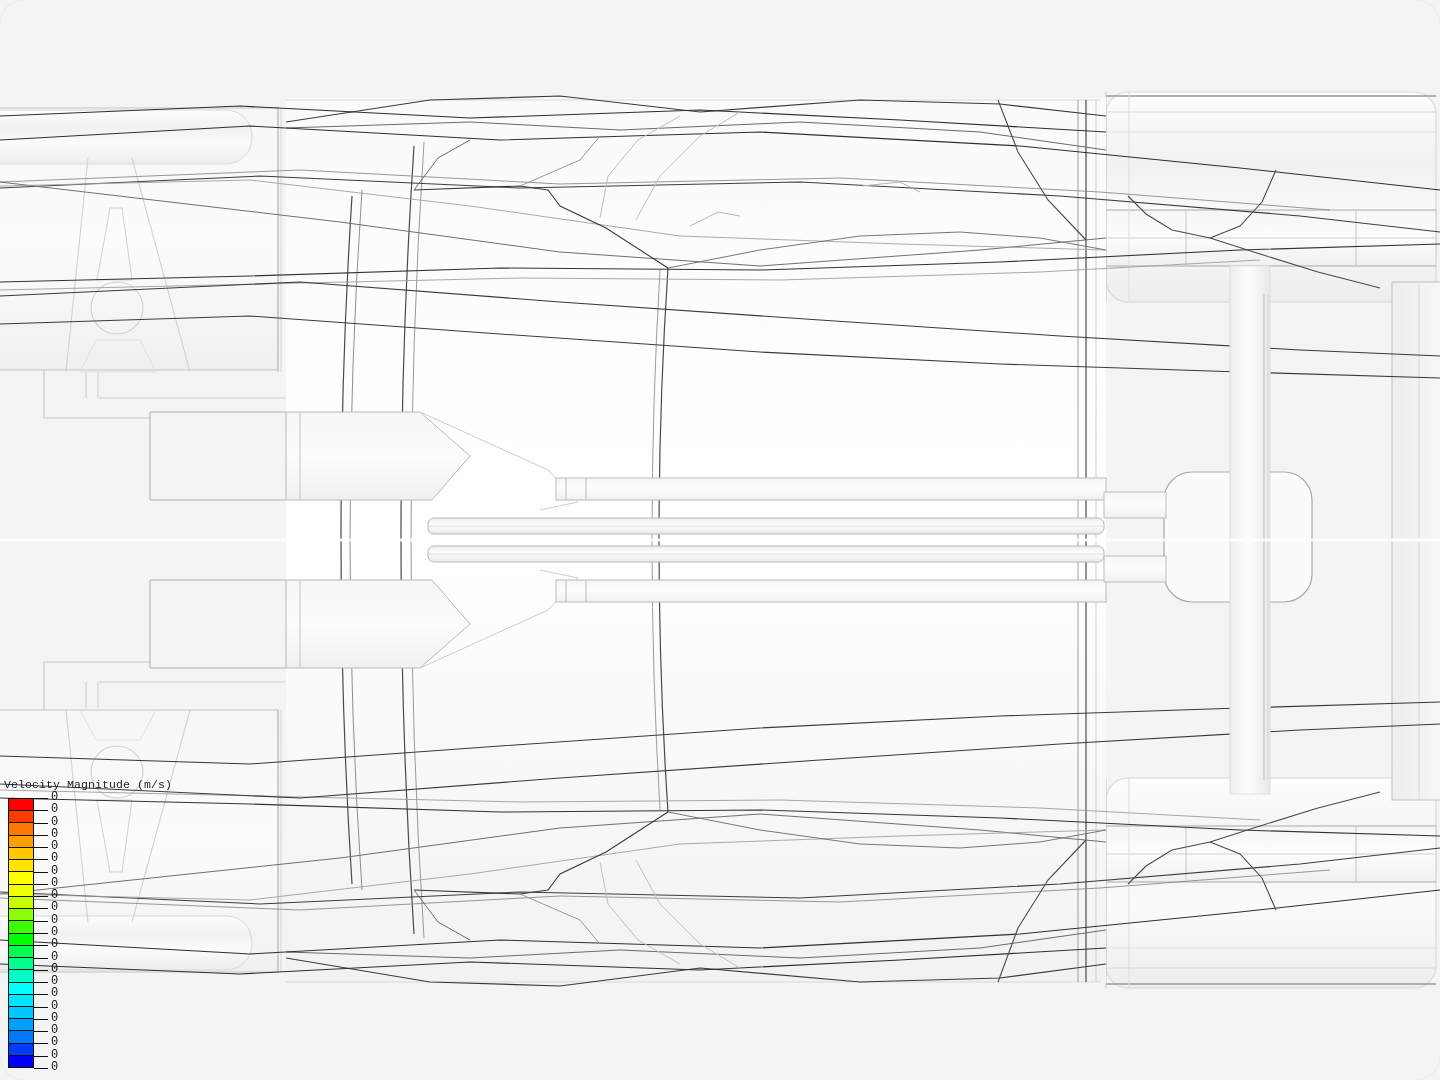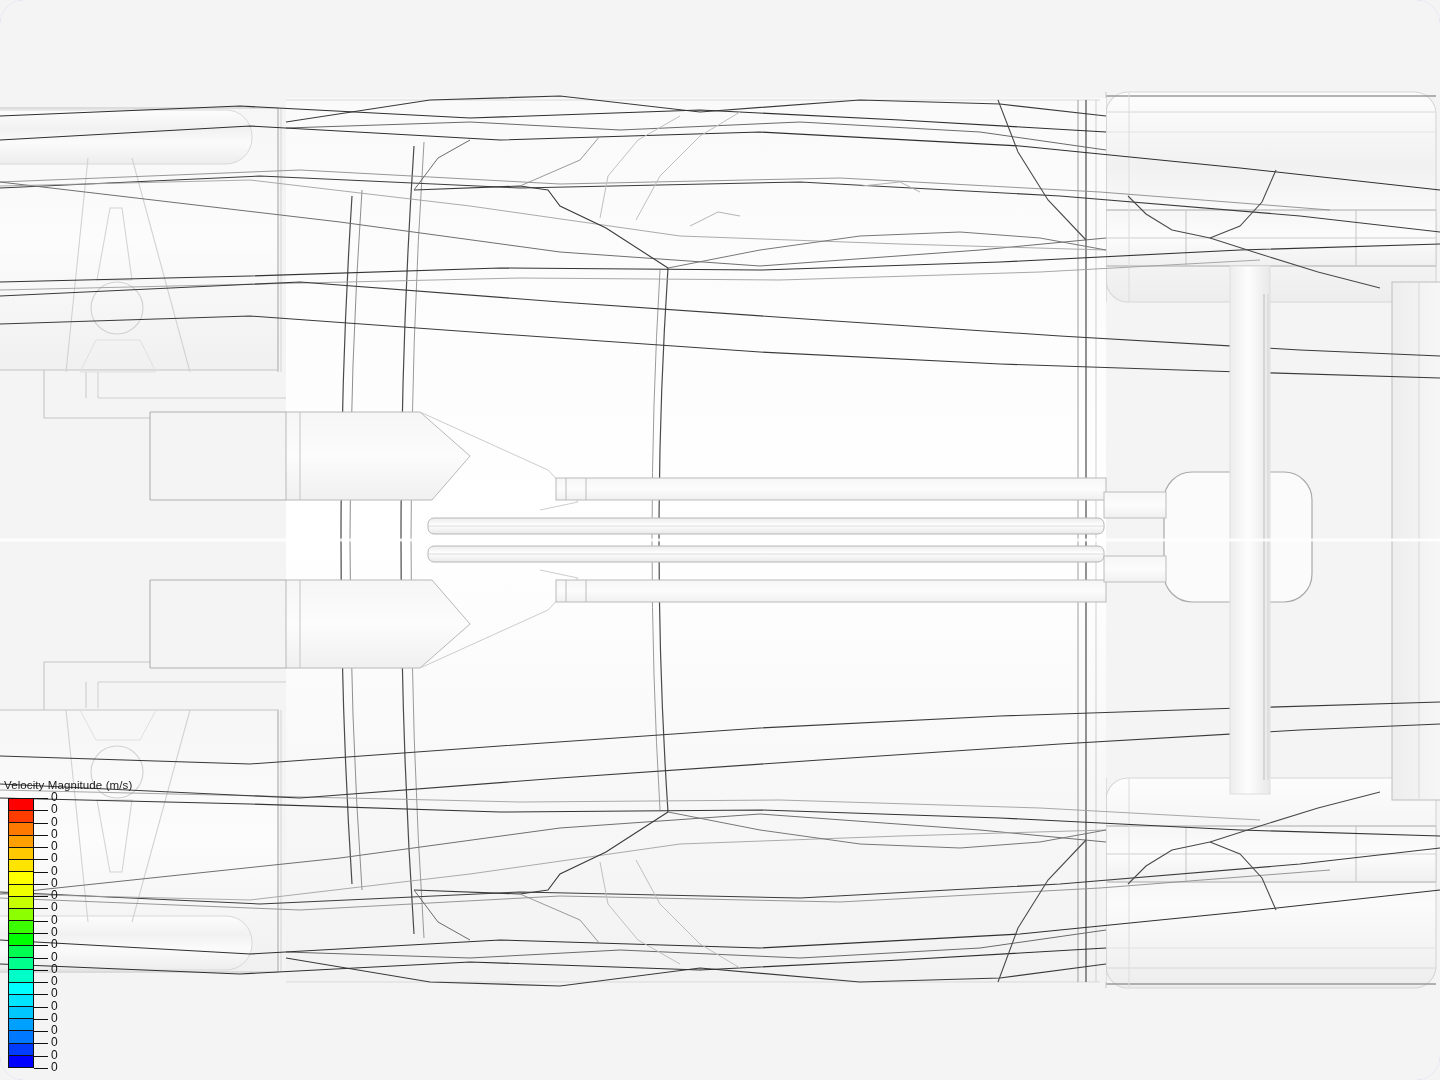--- a/index.html
+++ b/index.html
@@ -7,21 +7,21 @@
     margin: 0;
     padding: 0;
     background: #f4f4f4;
   }
   #app {
     position: relative;
     width: 1440px;
     height: 1080px;
     overflow: hidden;
     background: #c4b5fd;
-    font-family: Liberation Sans, sans-serif;
+    font-family: Liberation Mono, monospace;
     border-radius: 24px;
   }
 
   
   #viewport {
     position: absolute;
     inset: 0;
     background: #f4f4f4;
   }
   #geometry-svg {

